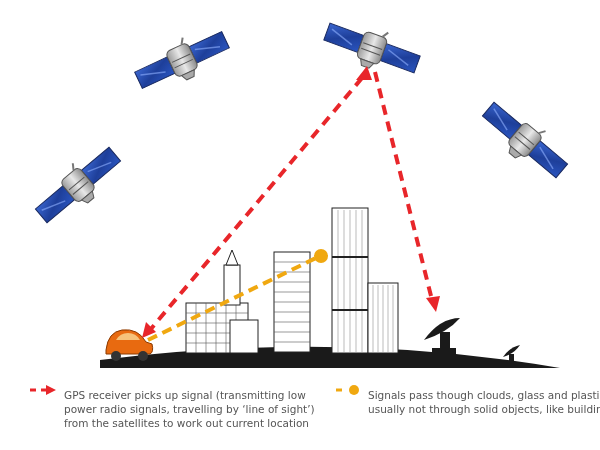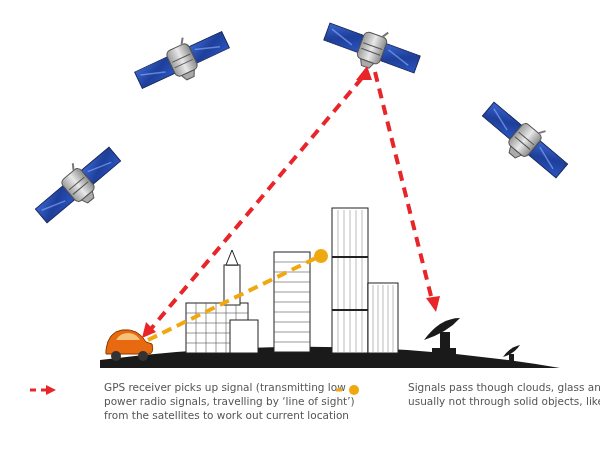--- a/index.html
+++ b/index.html
@@ -1,19 +1,19 @@
 <!DOCTYPE html>
 <html><head>
 <meta charset="utf-8">
 <style>
   html, body { margin:0; padding:0; background:#ffffff; }
   body { width:600px; height:450px; position:relative; overflow:hidden; font-family:"DejaVu Sans", sans-serif; }
   #scene { position:absolute; left:0; top:0; width:600px; height:370px; }
   .legend { position:absolute; top:380px; font-size:10.5px; line-height:14px; color:#555555; }
-  .legend .txt { position:absolute; left:34px; top:0; width:270px;margin-left:40px; }
+  .legend .txt { position:absolute; left:34px; top:8px; width:270px; }
   .legend .key { position:absolute; left:0; top:5px; width:28px; height:10px; }
   #legend-left { left:30px; width:290px; }
   #legend-right { left:334px; width:260px; }
 </style>
 </head>
 <body>
 
 <svg id="scene" viewBox="0 0 600 370" xmlns="http://www.w3.org/2000/svg">
   <defs>
     <linearGradient id="panel" x1="0" y1="0" x2="1" y2="1">

